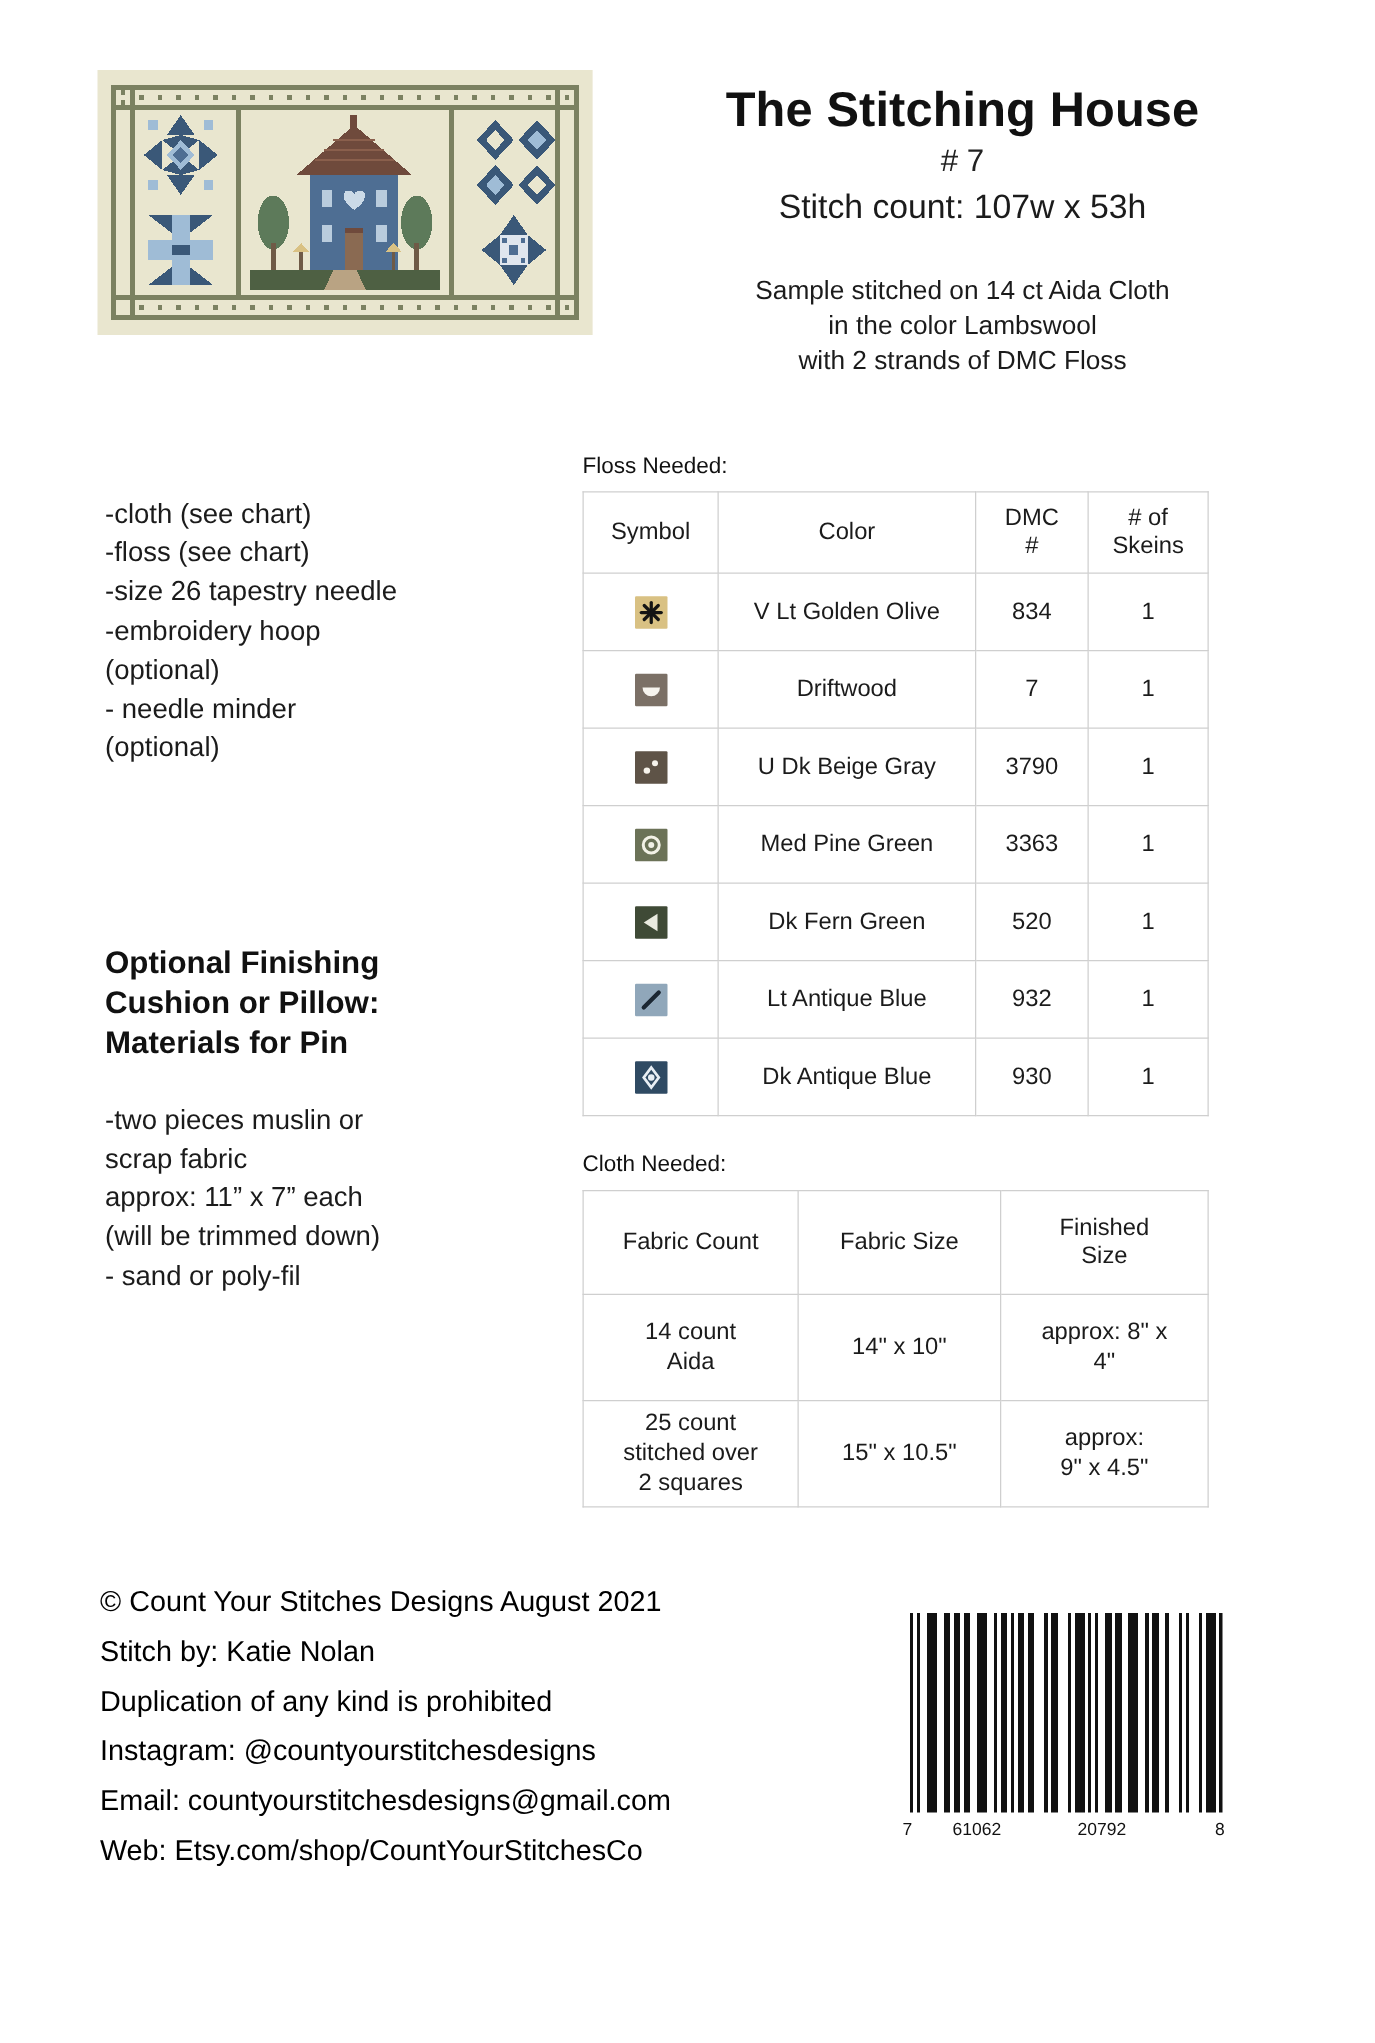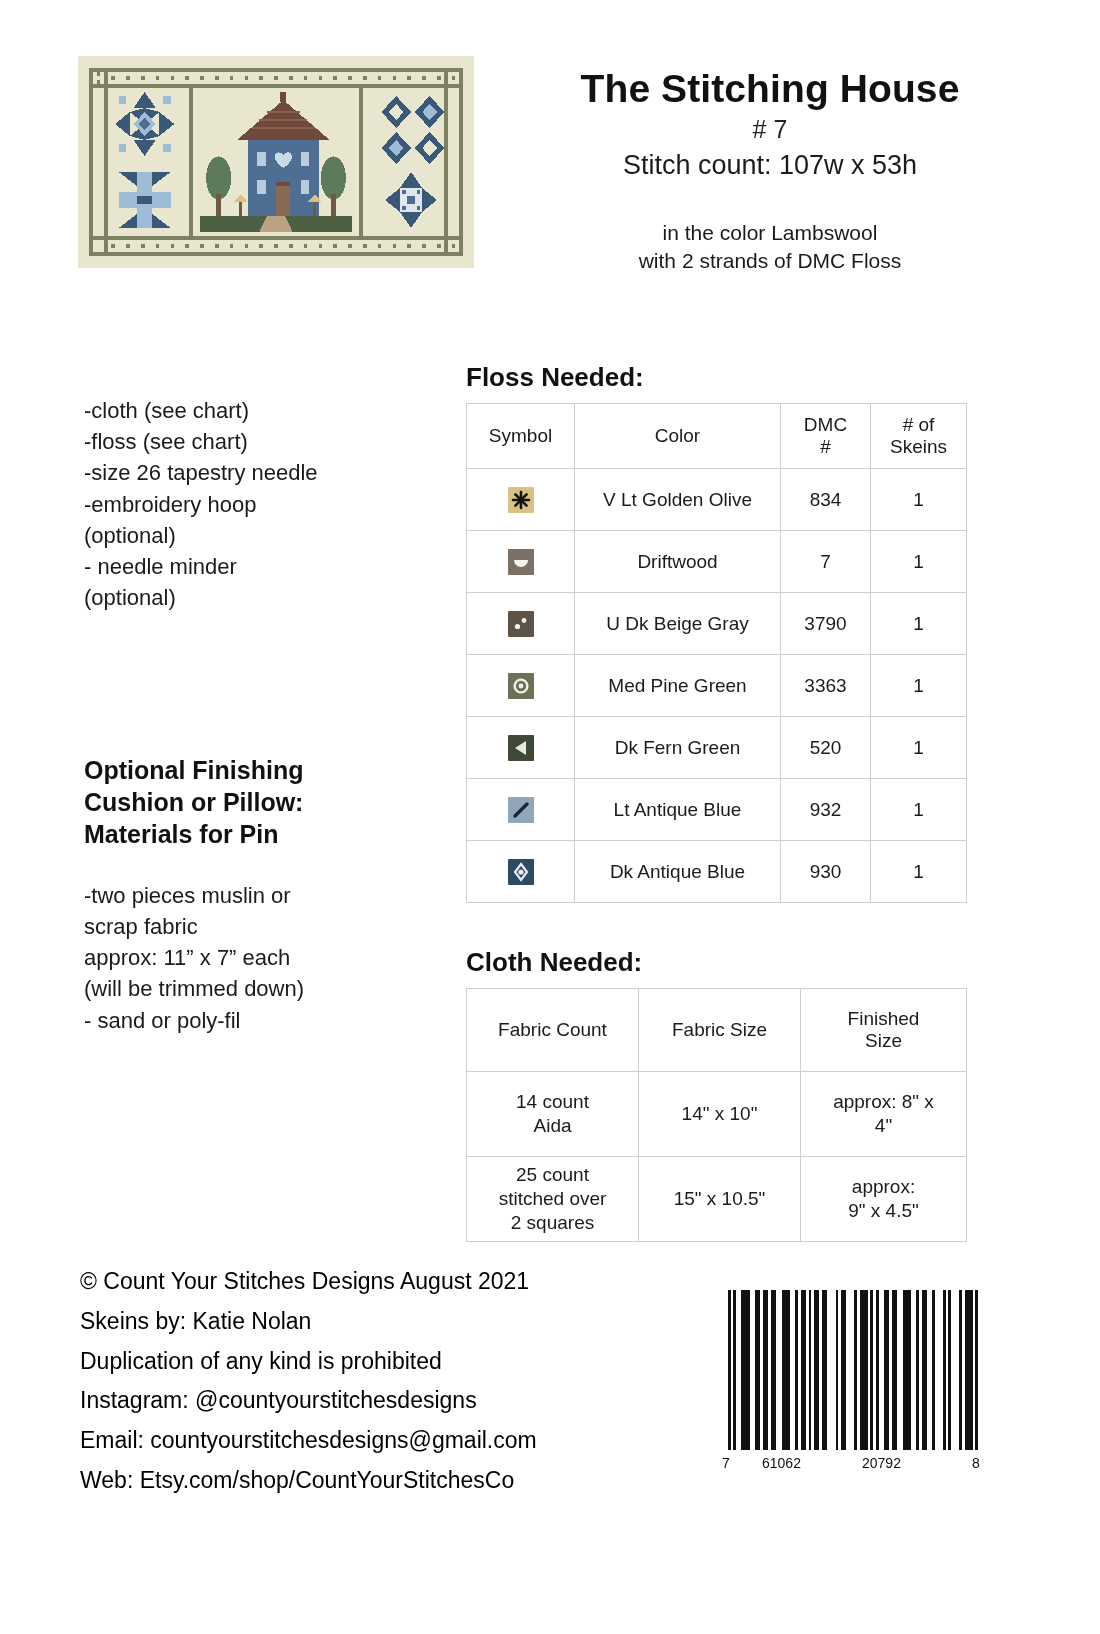--- a/index.html
+++ b/index.html
@@ -86,22 +86,22 @@
   }
   .left-block-2 { margin-top: 140px; }
 
   
   .right-col {
     position: absolute;
     left: 466px; top: 362px;
     width: 505px;
   }
   .table-head {
-    font-size: 26px;
-    font-weight: bold;
+    font-size: 18px;
+    font-weight: normal;
     color: #111;
     margin-bottom: 10px;
   }
   table.grid {
     border-collapse: collapse;
     width: 500px;
     table-layout: fixed;
   }
   table.grid th, table.grid td {
     border: 1px solid #cfcfcf;
@@ -127,21 +127,21 @@
   .swatch {
     width: 26px; height: 26px;
     display: inline-block;
     position: relative;
     vertical-align: middle;
     border-radius: 1px;
   }
   .swatch svg { display: block; width: 26px; height: 26px; }
 
   
-  .cloth-wrap { margin-top: 44px; }
+  .cloth-wrap { margin-top: 28px; }
   #cloth-table col.c-fc { width: 172px; }
   #cloth-table col.c-fs { width: 162px; }
   #cloth-table col.c-fin{ width: 166px; }
   #cloth-table th { height: 74px; }
   #cloth-table td { height: 76px; line-height: 1.25; }
 
   
   .footer {
     position: absolute;
     left: 80px; top: 1262px;
@@ -381,20 +381,21 @@
         <polygon points="62.2,36.4 65.8,36.4 64,34.6" fill="#d9c183"></polygon>
       </g>
     </svg>
   </div>
 
   <div class="title-block">
     <div class="doc-title">The Stitching House</div>
     <div class="doc-number"># 7</div>
     <div class="stitch-count">Stitch count: 107w x 53h</div>
     <div class="sample-note">
+      <div>Sample stitched on 14 ct Aida Cloth</div>
       <div>in the color Lambswool</div>
       <div>with 2 strands of DMC Floss</div>
     </div>
   </div>
 </div>
 
 <div class="left-col">
   <div class="body-list">-cloth (see chart)
 -floss (see chart)
 -size 26 tapestry needle
@@ -543,21 +544,21 @@
             <td style="white-space: pre-line;">approx:
 9" x 4.5"</td>
           </tr>
         </tbody>
     </table>
   </div>
 </div>
 
 <div class="footer">
   <div>© Count Your Stitches Designs August 2021</div>
-  <div>Skeins by: Katie Nolan</div>
+  <div>Stitch by: Katie Nolan</div>
   <div>Duplication of any kind is prohibited</div>
   <div>Instagram: @countyourstitchesdesigns</div>
   <div>Email: countyourstitchesdesigns@gmail.com</div>
   <div>Web: Etsy.com/shop/CountYourStitchesCo</div>
 </div>
 
 <div class="barcode-box">
   <svg class="barcode-bars" viewBox="0 0 250 160" preserveAspectRatio="none" shape-rendering="crispEdges">
     <rect x="0" y="0" width="250" height="160" fill="#ffffff"></rect>
     <g fill="#111111" id="bars">

